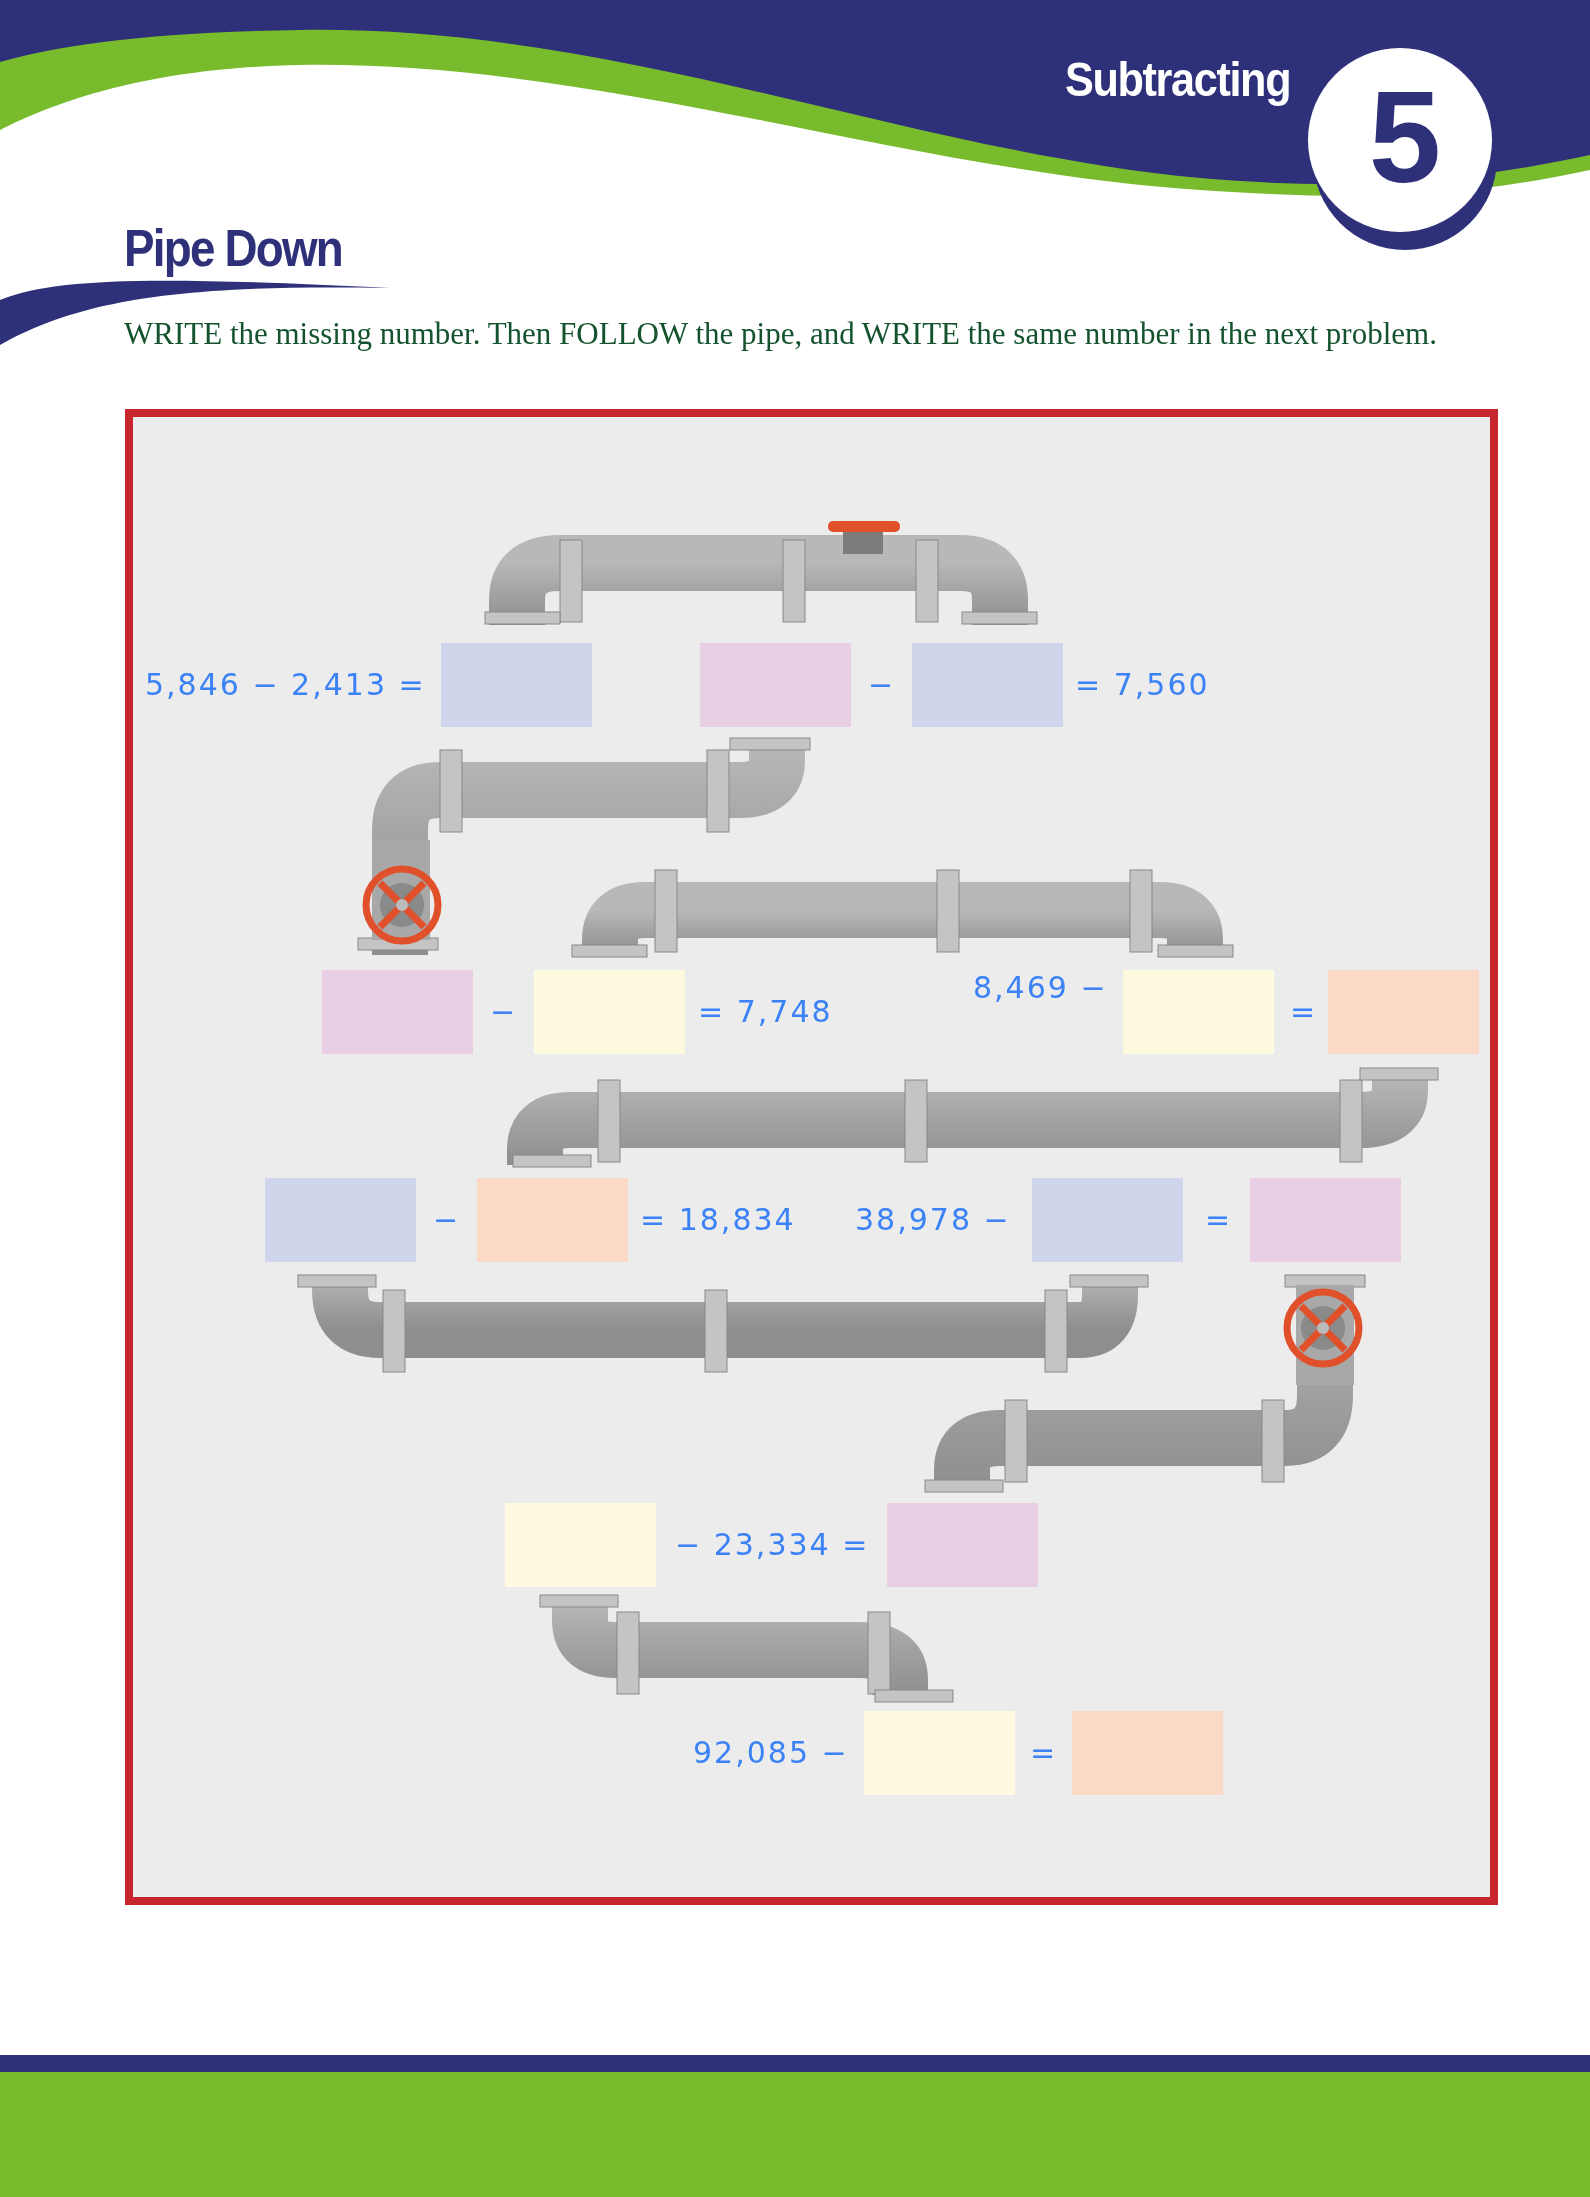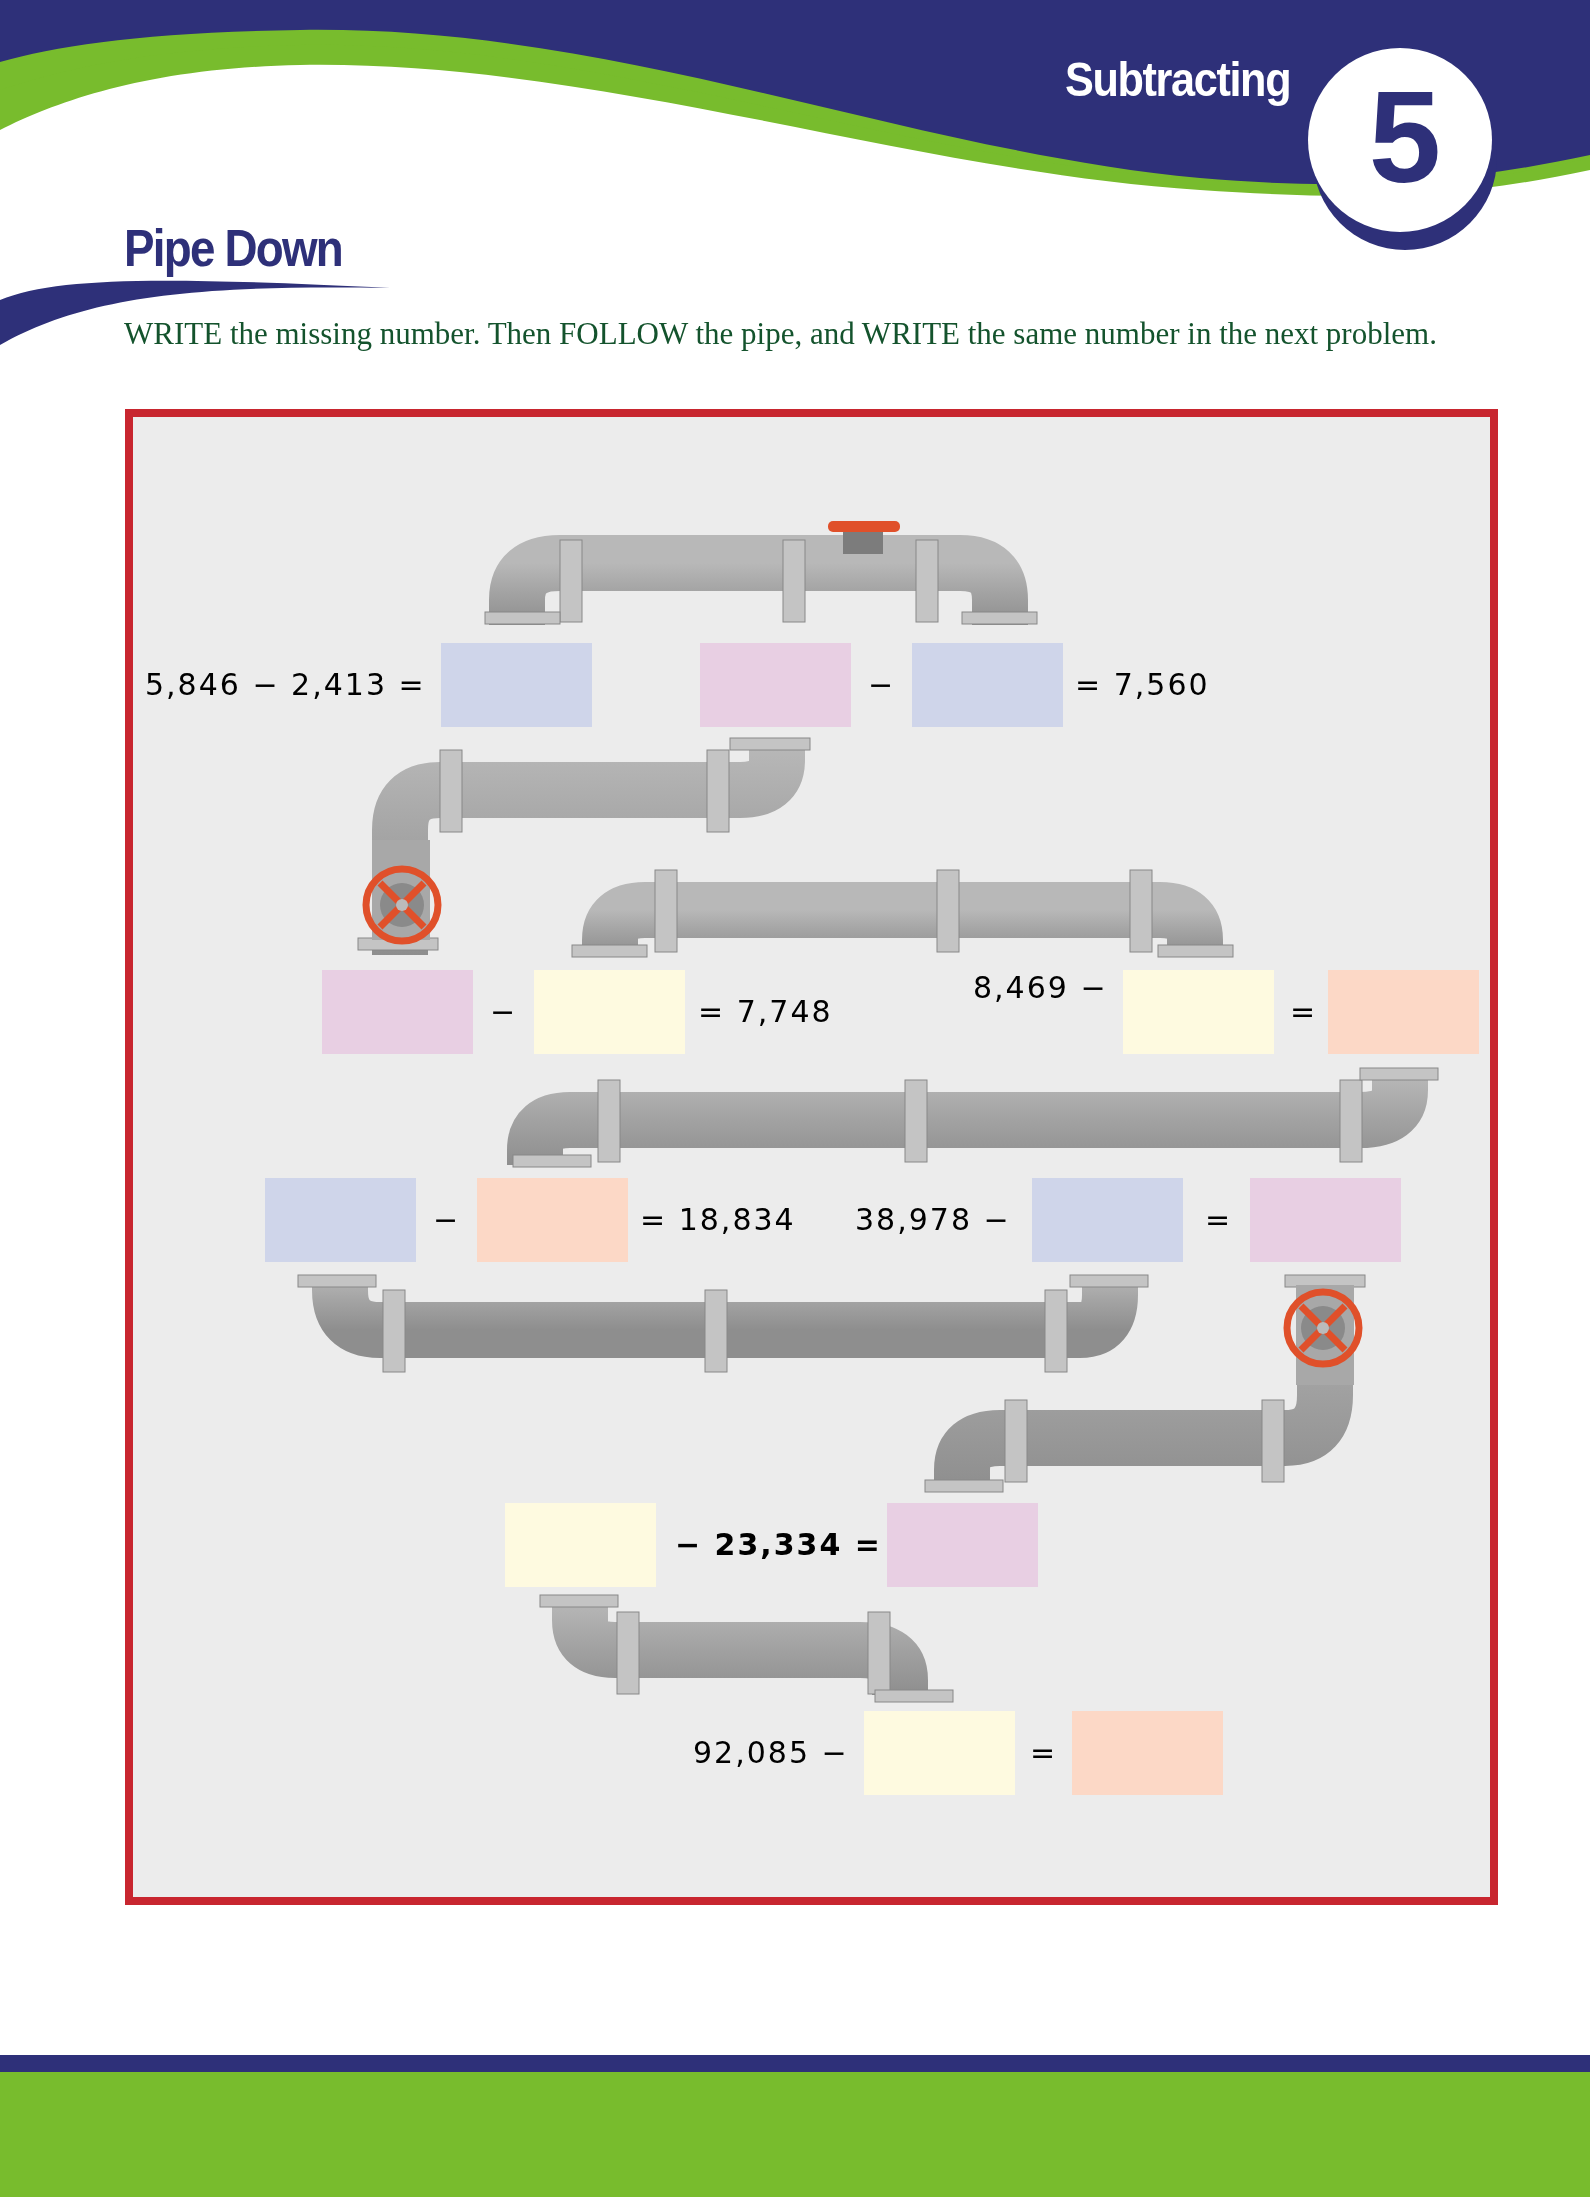--- a/index.html
+++ b/index.html
@@ -9,21 +9,21 @@
   .badge-num{position:absolute;left:1345px;top:62px;width:120px;text-align:center;color:#2e3079;font-family:"Liberation Sans",sans-serif;font-weight:bold;font-size:130px;line-height:150px;}
   .page-title{position:absolute;left:124px;top:218px;color:#2e3079;font-family:"Liberation Sans",sans-serif;font-weight:bold;font-size:52px;letter-spacing:-2px;transform:scaleX(0.88);transform-origin:left center;}
   .instructions{position:absolute;left:124px;top:312px;width:1320px;font-family:"Liberation Serif",serif;font-size:31px;line-height:44px;color:#14532d;}
   .frame{position:absolute;left:125px;top:409px;width:1357px;height:1480px;border:8px solid #c8262f;background:#ececec;}
   #pipes{position:absolute;left:0;top:0;}
   .box{position:absolute;width:151px;height:84px;}
   .blue{background:#cfd5ea;}
   .pink{background:#e8cfe3;}
   .yellow{background:#fefae0;}
   .peach{background:#fcd8c6;}
-  .txt{position:absolute;font-family:"DejaVu Sans",sans-serif;font-size:30px;color:#000000;letter-spacing:2px;line-height:84px;white-space:nowrap;}
+  .txt{position:absolute;font-family:"DejaVu Sans",sans-serif;font-size:30px;color:#3b82f6;letter-spacing:2px;line-height:84px;white-space:nowrap;}
   .band-navy{position:absolute;left:0;top:2055px;width:1590px;height:17px;background:#2e3079;}
   .band-green{position:absolute;left:0;top:2072px;width:1590px;height:125px;background:#78bc2d;}
 </style>
 </head>
 <body>
 
 <svg id="header-svg" width="1590" height="360">
   <path d="M0,0 H1590 V170 C1450,200 1350,200 1200,190 C900,170 600,60 300,65 C150,68 60,100 0,130 Z" fill="#78bc2d"></path>
   <path d="M0,0 H1590 V158 C1450,190 1350,190 1200,180 C900,160 600,40 300,45 C150,48 60,70 0,90 Z" fill="#78bc2d"></path>
   <path d="M0,0 H1590 V155 C1450,185 1340,190 1200,178 C900,150 620,25 300,30 C150,32 60,45 0,62 Z" fill="#2e3079"></path>
@@ -152,21 +152,21 @@
 <div class="box blue" style="left:265px;top:1178px;"></div>
 <div class="txt" style="left:433px;top:1178px;">−</div>
 <div class="box peach" style="left:477px;top:1178px;"></div>
 <div class="txt" style="left:640px;top:1178px;">= 18,834</div>
 <div class="txt" style="left:855px;top:1178px;">38,978 −</div>
 <div class="box blue" style="left:1032px;top:1178px;"></div>
 <div class="txt" style="left:1205px;top:1178px;">=</div>
 <div class="box pink" style="left:1250px;top:1178px;"></div>
 
 <div class="box yellow" style="left:505px;top:1503px;"></div>
-<div class="txt" style="left:675px;top:1503px;font-weight:bold;">− 23,334 =</div>
+<div class="txt" style="left:675px;top:1503px;">− 23,334 =</div>
 <div class="box pink" style="left:887px;top:1503px;"></div>
 
 <div class="txt" style="left:693px;top:1711px;">92,085 −</div>
 <div class="box yellow" style="left:864px;top:1711px;"></div>
 <div class="txt" style="left:1030px;top:1711px;">=</div>
 <div class="box peach" style="left:1072px;top:1711px;"></div>
 
 <div class="band-navy"></div>
 <div class="band-green"></div>
 

